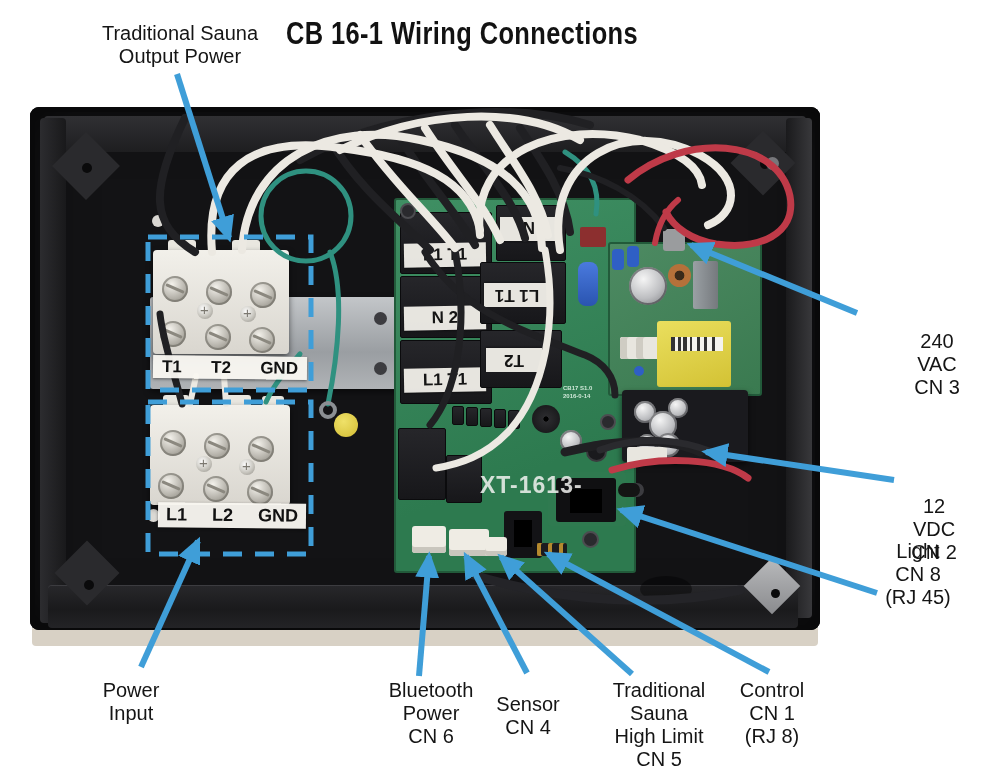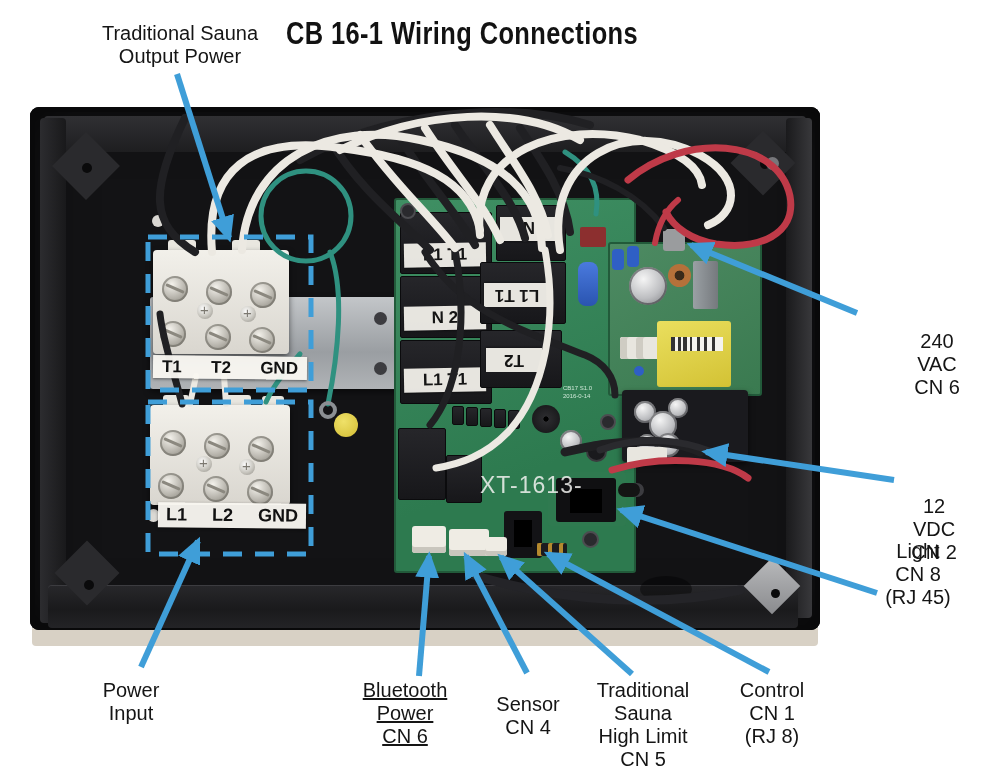--- a/index.html
+++ b/index.html
@@ -40,46 +40,46 @@
   .relay{position:absolute;background:linear-gradient(180deg,#26262a,#17171a);
          border:1px solid #0b0b0d;border-radius:2px;z-index:2;}
   .rlabel{position:absolute;background:rgba(246,244,238,.93);color:#151515;z-index:2;
           font-weight:bold;font-size:17px;text-align:center;line-height:24px;
           box-shadow:0 1px 2px rgba(0,0,0,.4);}
   .flip{transform:rotate(180deg);}
   .silvercap{position:absolute;border-radius:50%;z-index:2;
         background:radial-gradient(circle at 38% 32%,#f5f5f5,#bdbec1 55%,#77787c);
         box-shadow:inset 0 0 0 2px rgba(40,40,44,.5);}
   .boardtext{position:absolute;z-index:4;color:rgba(242,242,240,.85);
-        font-weight:normal;letter-spacing:1px;}
+        font-weight:bold;letter-spacing:1px;}
   svg.layer{position:absolute;left:0;top:0;z-index:3;pointer-events:none;}
   svg.anno{z-index:5;}
 </style>
 </head>
 <body>
 
 <div class="title">CB 16-1 Wiring Connections</div>
 <div class="label" style="left:180px;top:22px;">Traditional Sauna
 Output Power</div>
 <div class="label" style="left:131px;top:679px;">Power
 Input</div>
-<div class="label" style="left:405px;top:679px;text-decoration:underline;">Bluetooth
+<div class="label" style="left:431px;top:679px;">Bluetooth
 Power
 CN 6</div>
 <div class="label" style="left:528px;top:693px;">Sensor
 CN 4</div>
-<div class="label" style="left:643px;top:679px;">Traditional
+<div class="label" style="left:659px;top:679px;">Traditional
 Sauna
 High Limit
 CN 5</div>
 <div class="label" style="left:772px;top:679px;">Control
 CN 1
 (RJ 8)</div>
 <div class="label" style="left:937px;top:330px;">240 VAC
-CN 6</div>
+CN 3</div>
 <div class="label" style="left:934px;top:495px;">12 VDC
 CN 2</div>
 <div class="label" style="left:918px;top:540px;">Light
 CN 8
 (RJ 45)</div>
 
 <div class="beige"></div>
 <div class="photo"></div>
 
 <div class="wall" style="left:44px;top:116px;width:762px;height:36px;border-radius:4px;background:linear-gradient(180deg,#303033,#1e1e20);"></div>

